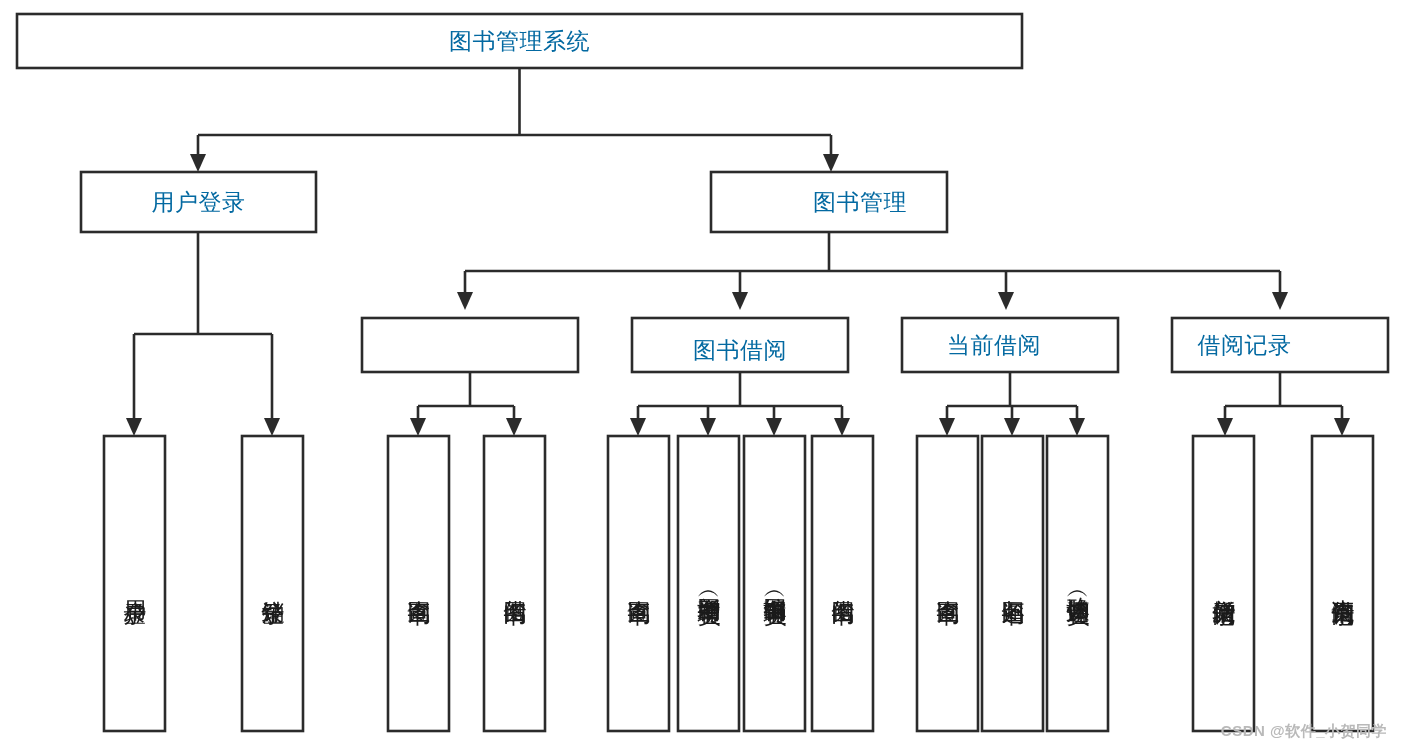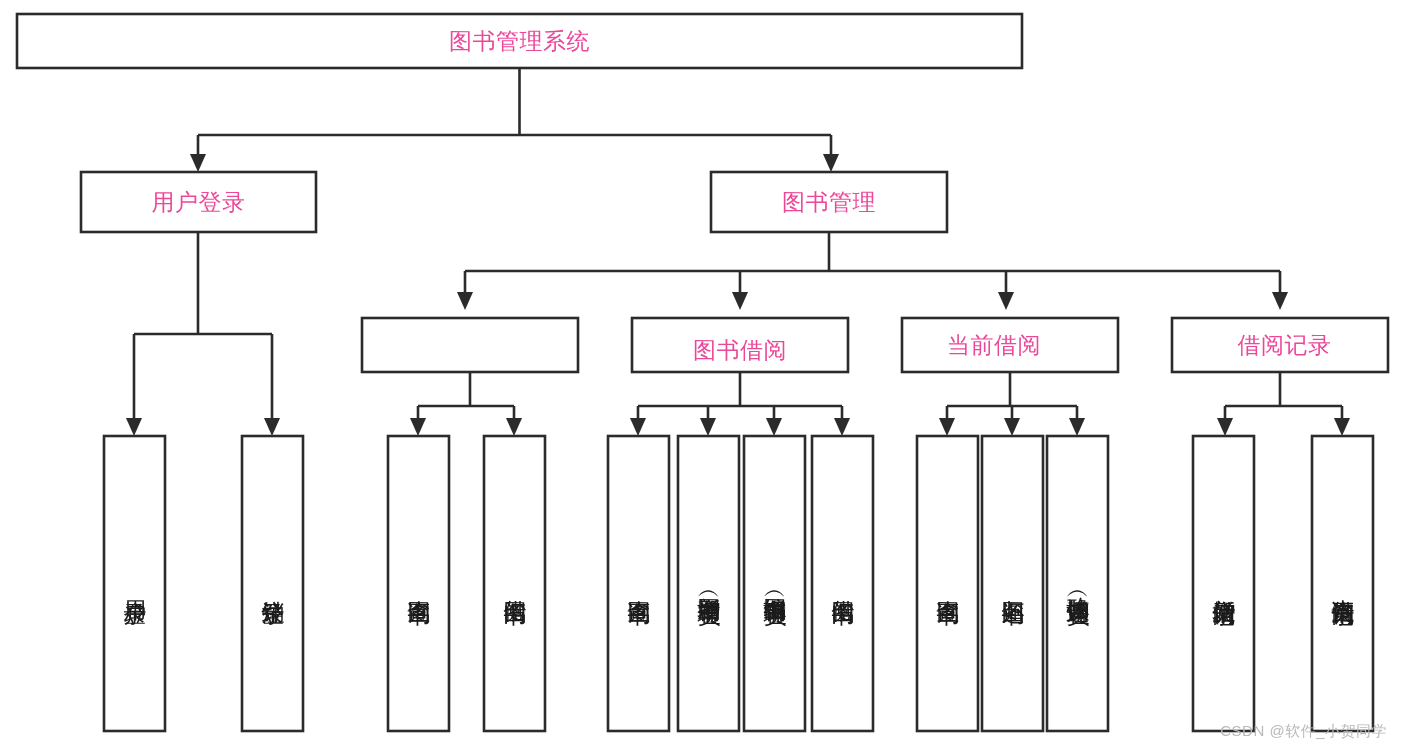--- a/index.html
+++ b/index.html
@@ -39,21 +39,21 @@
   }
   .arrow-head {
     fill: #2b2b2b;
     stroke: none;
   }
   .node-label-h {
     position: absolute;
     display: flex;
     align-items: center;
     justify-content: center;
-    color: #ec4899;
+    color: #0369a1;
     font-size: 23px;
     line-height: 1.15;
     letter-spacing: 0.5px;
     white-space: nowrap;
     pointer-events: none;
   }
   .node-label-v {
     position: absolute;
     display: flex;
     align-items: center;
@@ -68,20 +68,21 @@
   }
   .watermark {
     position: absolute;
     right: 18px;
     bottom: 6px;
     font-size: 15px;
     color: #b9b9b9;
     letter-spacing: 0.5px;
     white-space: nowrap;
     pointer-events: none;
+    font-weight: bold;
   }
 </style>
 </head>
 <body>
 
 <div id="diagram-root">
 
   <svg id="tree-svg" viewBox="0 0 1405 747">
     <defs>
       <marker id="arrow" viewBox="0 0 12 14" refX="6" refY="13" markerWidth="12" markerHeight="14" orient="auto-start-reverse" markerUnits="userSpaceOnUse">
@@ -166,25 +167,25 @@
     <rect class="node-box" x="982" y="436" width="61" height="295"></rect>
     <rect class="node-box" x="1047" y="436" width="61" height="295"></rect>
 
     <rect class="node-box" x="1193" y="436" width="61" height="295"></rect>
     <rect class="node-box" x="1312" y="436" width="61" height="295"></rect>
   </svg>
 
   <div class="node-label-h" style="left:17px; top:14px; width:1005px; height:54px;">图书管理系统</div>
 
   <div class="node-label-h" style="left:81px; top:172px; width:235px; height:60px;">用户登录</div>
-  <div class="node-label-h" style="left:711px; top:172px; width:236px; height:60px;">图书管理</div>
+  <div class="node-label-h" style="left:711px; top:172px; width:236px; height:60px;padding-left:31px;">图书管理</div>
 
   <div class="node-label-h" style="left:632px; top:318px; width:216px; height:64px;">图书借阅</div>
   <div class="node-label-h" style="left:902px; top:318px; width:184px; height:54px;">当前借阅</div>
-  <div class="node-label-h" style="left:1172px; top:318px; width:225px; height:54px;">借阅记录</div>
+  <div class="node-label-h" style="left:1132px; top:318px; width:225px; height:54px;">借阅记录</div>
 
   <div class="node-label-v" style="left:104px; top:436px; width:61px; height:295px;">用户登录</div>
   <div class="node-label-v" style="left:242px; top:436px; width:61px; height:295px;">注销登录</div>
 
   <div class="node-label-v" style="left:388px; top:436px; width:61px; height:295px;">查询图书</div>
   <div class="node-label-v" style="left:484px; top:436px; width:61px; height:295px;">借阅图书</div>
 
   <div class="node-label-v" style="left:608px; top:436px; width:61px; height:295px;">查询图书</div>
   <div class="node-label-v" style="left:678px; top:436px; width:61px; height:295px;">新增图书（管理员）</div>
   <div class="node-label-v" style="left:744px; top:436px; width:61px; height:295px;">编辑图书（管理员）</div>

